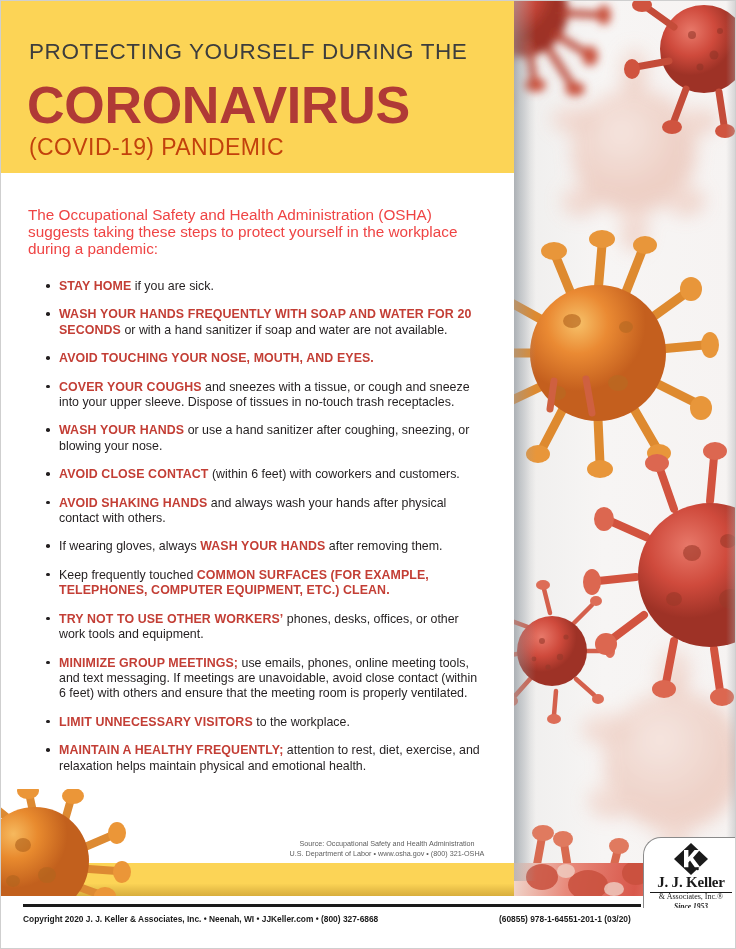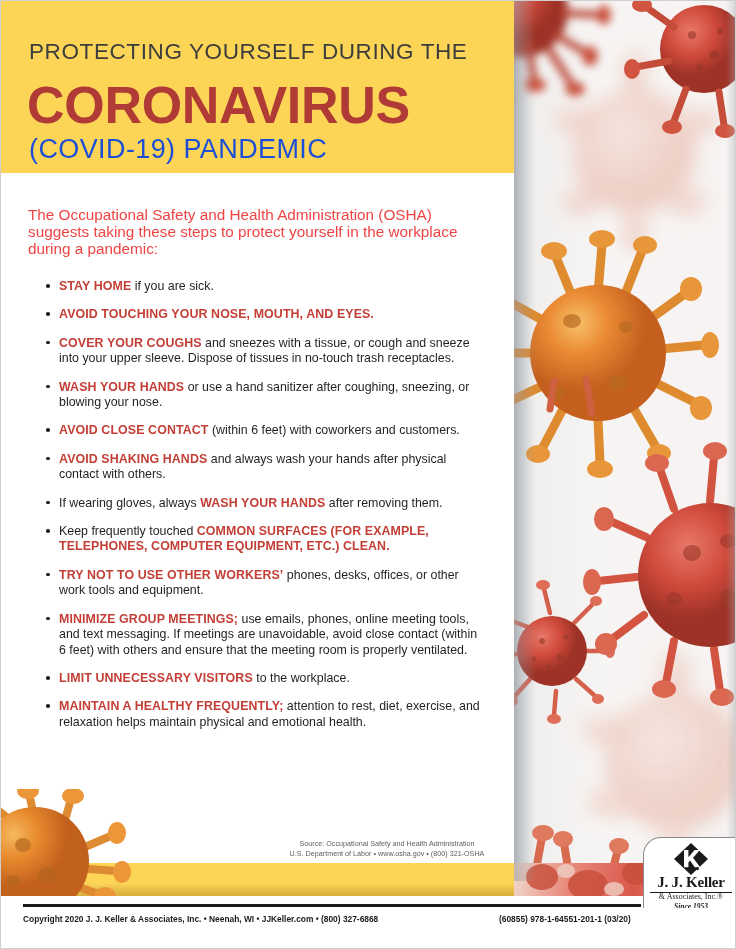--- a/index.html
+++ b/index.html
@@ -74,23 +74,23 @@
     left: 26px; top: 74px;
     font-size: 52px;
     font-weight: 700;
     letter-spacing: -0.3px;
     color: #b03a36;
     white-space: nowrap;
   }
   .header .subline {
     position: absolute;
     left: 28px; top: 133px;
-    font-size: 27px;
+    font-size: 23px;
     letter-spacing: .4px;
-    color: #1d4ed8;
+    color: #c2410c;
     font-weight: 400;
     white-space: nowrap;
   }
 
   
   .intro {
     position: absolute;
     left: 27px;
     top: 205px;
     width: 452px;
@@ -489,20 +489,23 @@
     <div class="subline">(COVID-19) PANDEMIC</div>
   </div>
 
   <div class="intro">The Occupational Safety and Health Administration (OSHA) suggests taking these steps to protect yourself in the workplace during a pandemic:</div>
 
   <div class="bullets">
     <div class="bullet">
       <span class="dot"></span><span class="pre"></span><span class="hl">STAY HOME</span><span class="rest"> if you are sick.</span>
     </div>
     <div class="bullet">
+      <span class="dot"></span><span class="pre"></span><span class="hl">WASH YOUR HANDS FREQUENTLY WITH SOAP AND WATER FOR 20 SECONDS</span><span class="rest"> or with a hand sanitizer if soap and water are not available.</span>
+    </div>
+    <div class="bullet">
       <span class="dot"></span><span class="pre"></span><span class="hl">AVOID TOUCHING YOUR NOSE, MOUTH, AND EYES.</span><span class="rest"></span>
     </div>
     <div class="bullet">
       <span class="dot"></span><span class="pre"></span><span class="hl">COVER YOUR COUGHS</span><span class="rest"> and sneezes with a tissue, or cough and sneeze into your upper sleeve. Dispose of tissues in no-touch trash receptacles.</span>
     </div>
     <div class="bullet">
       <span class="dot"></span><span class="pre"></span><span class="hl">WASH YOUR HANDS</span><span class="rest"> or use a hand sanitizer after coughing, sneezing, or blowing your nose.</span>
     </div>
     <div class="bullet">
       <span class="dot"></span><span class="pre"></span><span class="hl">AVOID CLOSE CONTACT</span><span class="rest"> (within 6 feet) with coworkers and customers.</span>

